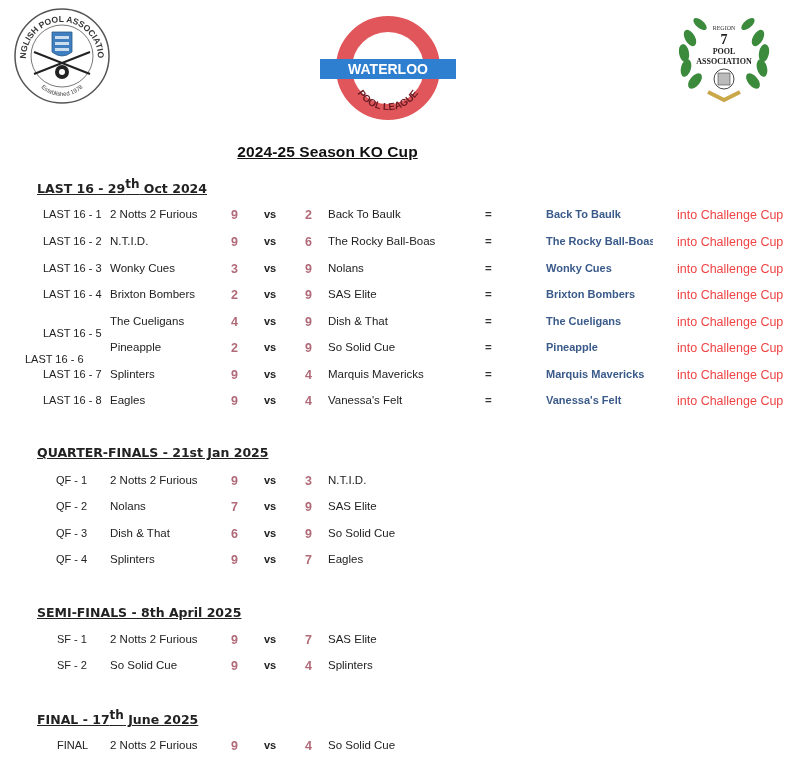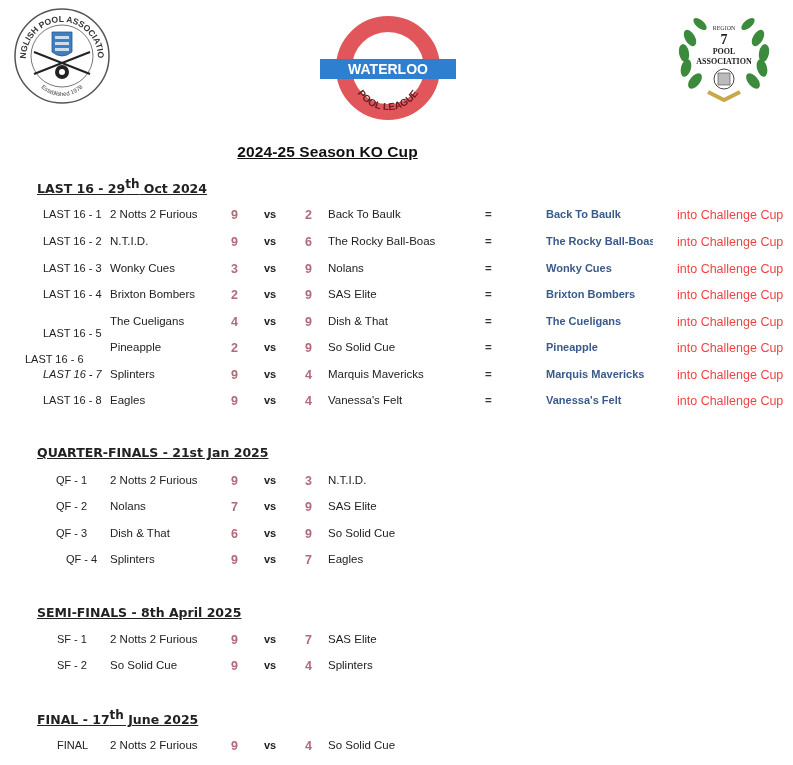--- a/index.html
+++ b/index.html
@@ -161,21 +161,21 @@
   <span class="score" style="left:231px;">2</span>
   <span class="vs" style="left:264px;">vs</span>
   <span class="score" style="left:305px;">9</span>
   <span class="team" style="left:328px;">So Solid Cue</span>
   <span class="eq" style="left:485px;">=</span>
   <span class="loser" style="left:546px;">Pineapple</span>
   <span class="into" style="left:665px;">into Challenge Cup</span>
 </div>
 
 <div class="row" style="top:368px;">
-  <span class="code" style="left:43px;font-style:italic;">LAST 16 - 7</span>
+  <span class="code" style="left:43px;">LAST 16 - 7</span>
   <span class="team" style="left:110px;">Splinters</span>
   <span class="score" style="left:231px;">9</span>
   <span class="vs" style="left:264px;">vs</span>
   <span class="score" style="left:305px;">4</span>
   <span class="team" style="left:328px;">Marquis Mavericks</span>
   <span class="eq" style="left:485px;">=</span>
   <span class="loser" style="left:546px;">Marquis Mavericks</span>
   <span class="into" style="left:665px;">into Challenge Cup</span>
 </div>
 
@@ -216,21 +216,21 @@
 <div class="row" style="top:527px;">
   <span class="code" style="left:56px;">QF - 3</span>
   <span class="team" style="left:110px;">Dish &amp; That</span>
   <span class="score" style="left:231px;">6</span>
   <span class="vs" style="left:264px;">vs</span>
   <span class="score" style="left:305px;">9</span>
   <span class="team" style="left:328px;">So Solid Cue</span>
 </div>
 
 <div class="row" style="top:553px;">
-  <span class="code" style="left:66px;text-align:center;">QF - 4</span>
+  <span class="code" style="left:56px;text-align:center;">QF - 4</span>
   <span class="team" style="left:110px;">Splinters</span>
   <span class="score" style="left:231px;">9</span>
   <span class="vs" style="left:264px;">vs</span>
   <span class="score" style="left:305px;">7</span>
   <span class="team" style="left:328px;">Eagles</span>
 </div>
 
 <div class="section-head" style="top:605px;">
   <span>SEMI-FINALS - 8th April 2025</span>
 </div>

